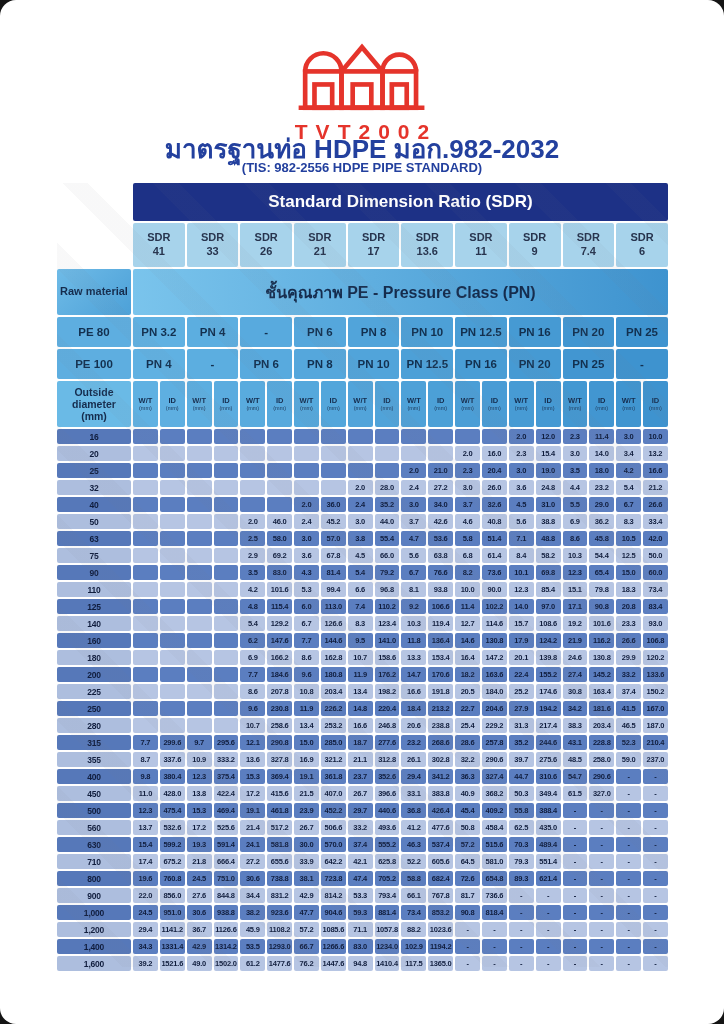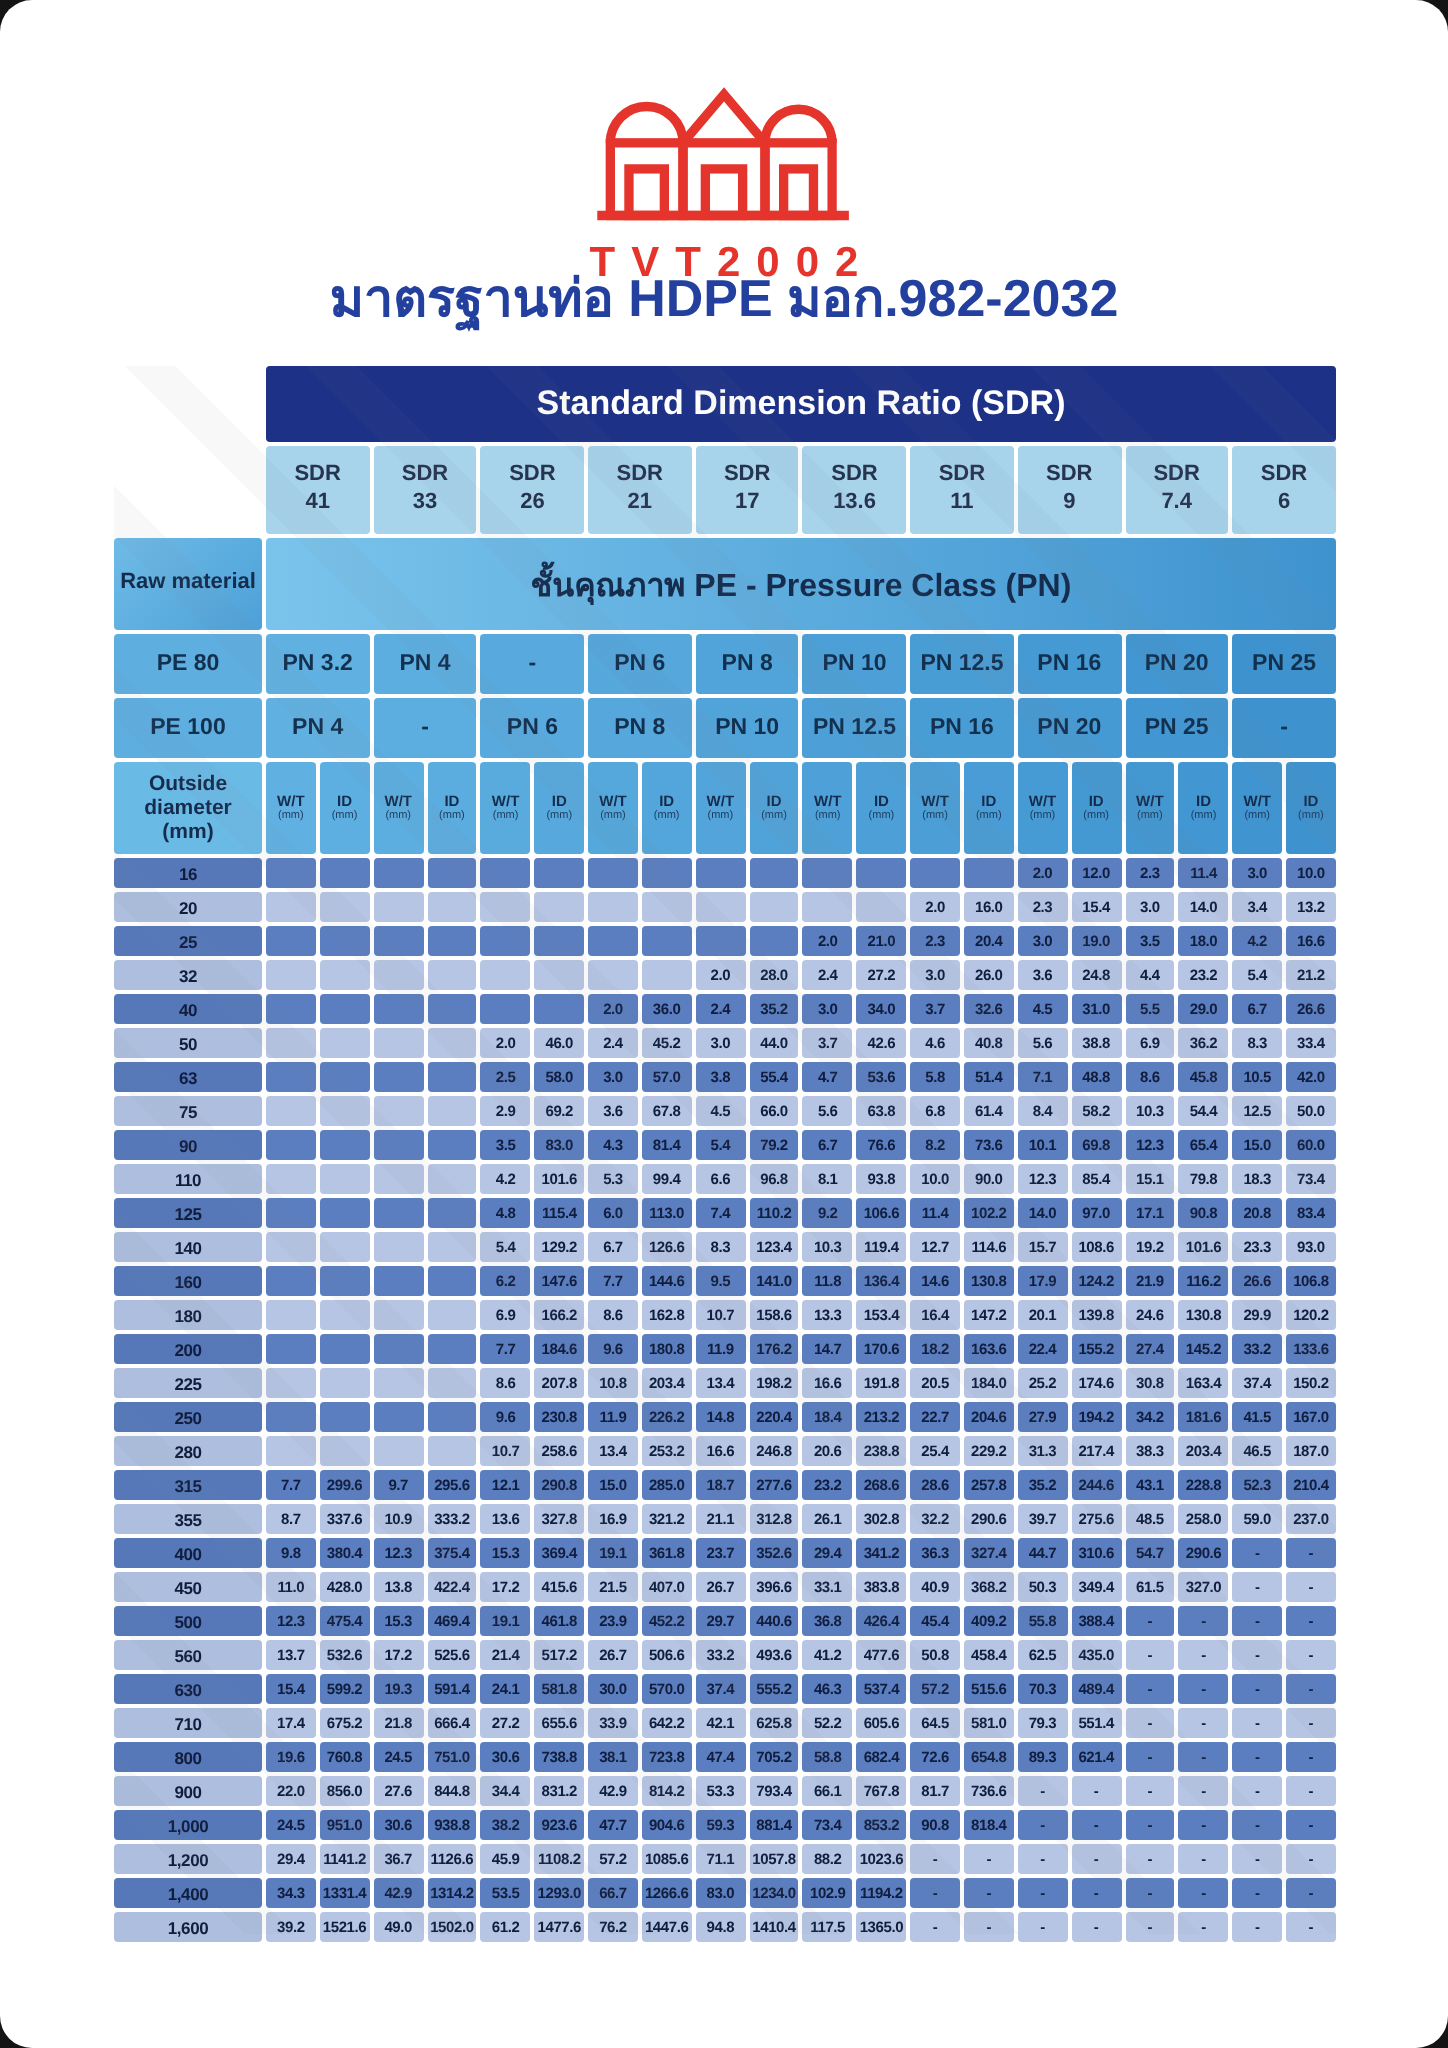--- a/index.html
+++ b/index.html
@@ -69,20 +69,21 @@
         <path d="M102,38 A18,18 0 0 1 138,38"></path>
         <rect x="102" y="38" width="36" height="39"></rect>
         <rect x="112" y="52" width="16" height="25"></rect>
         <line x1="12" y1="77" x2="147" y2="77"></line>
       </g>
     </svg>
     <div class="brand">TVT2002</div>
   </div>
 
   <div class="title">มาตรฐานท่อ HDPE มอก.982-2032</div>
+  <div class="subtitle">(TIS: 982-2556 HDPE PIPE STANDARD)</div>
 
   <div class="tbl" id="tbl">
       <div class="row r-bar">
         <div class="spacer"></div>
         <div class="sdrbar">Standard Dimension Ratio (SDR)</div>
       </div>
       <div class="row r-sdr">
         <div class="spacer"></div>
         <div class="cell s2">
           <div class="">SDR</div>

